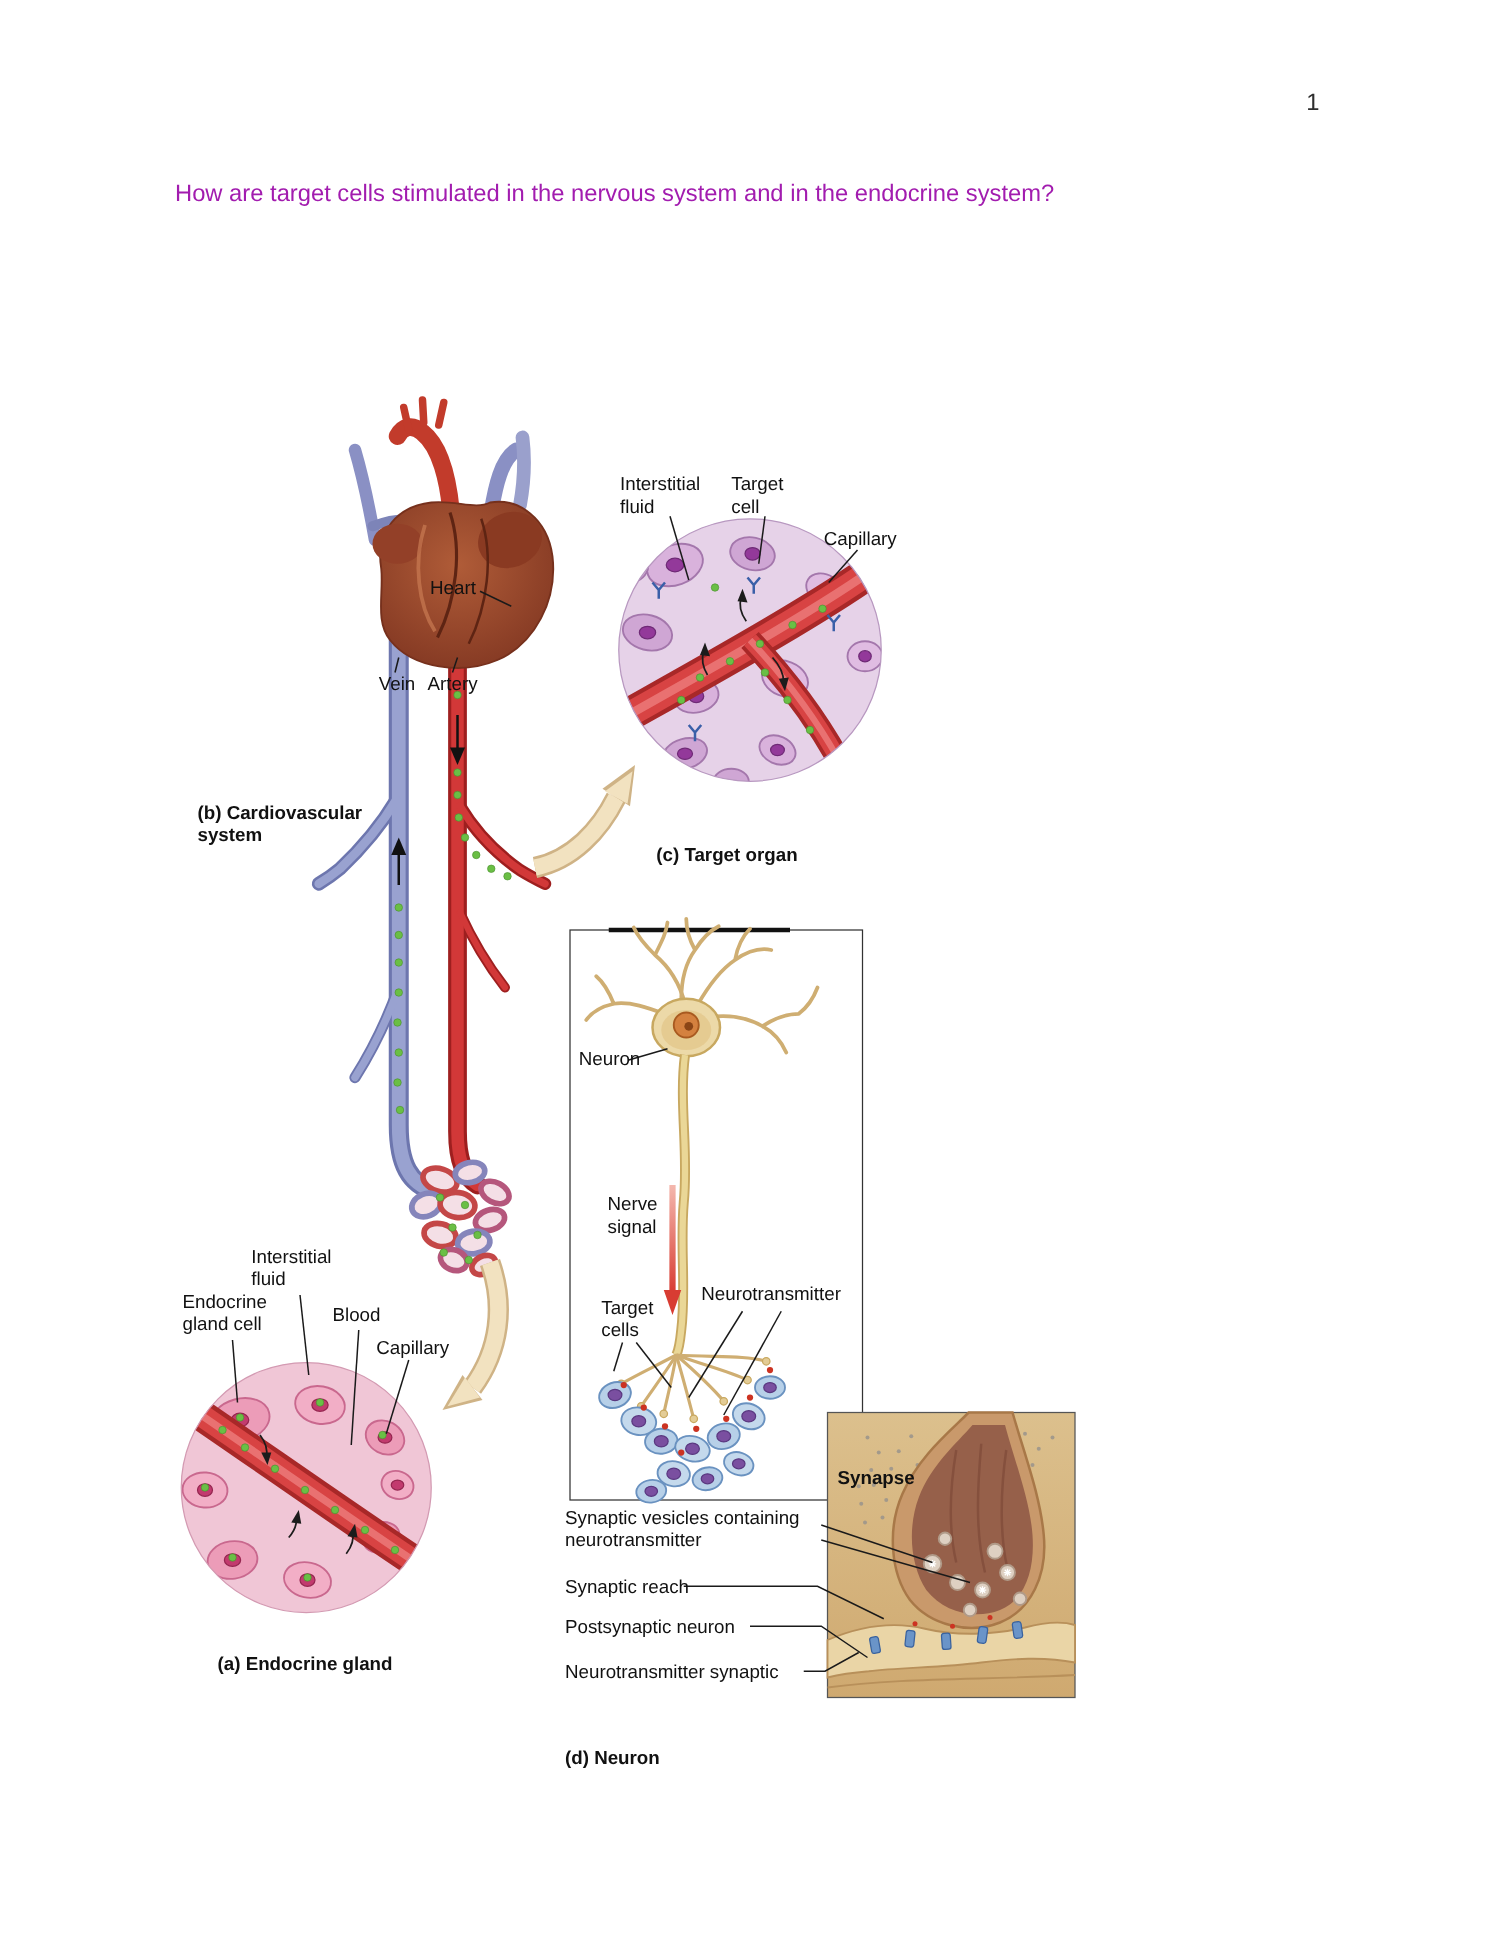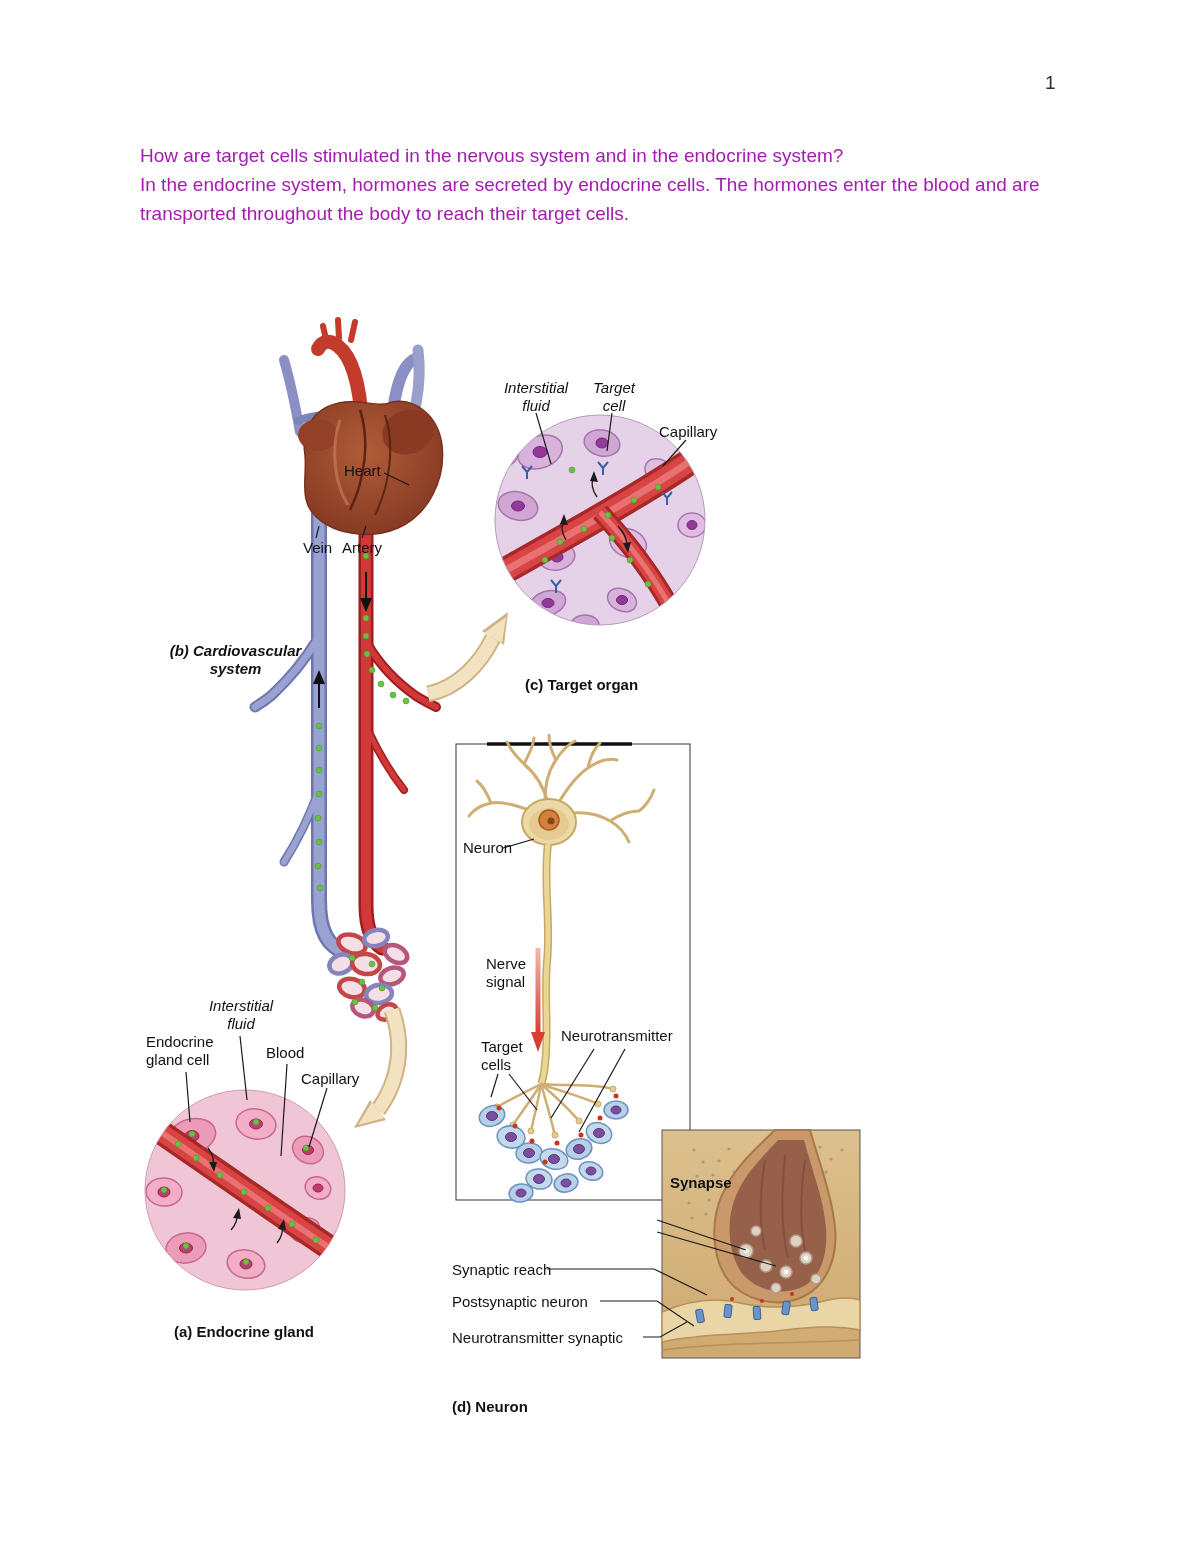--- a/index.html
+++ b/index.html
@@ -4,32 +4,31 @@
 <style>
   html,body{margin:0;padding:0;background:#fff;}
   #page{position:relative;width:1200px;height:1553px;background:#ffffff;overflow:hidden;
         font-family:"Liberation Sans",sans-serif;}
   #pageno{position:absolute;left:1045px;top:72px;font-size:19px;color:#2e2e2e;}
   #para{position:absolute;left:140px;top:141px;width:920px;}
   #para p{margin:0;font-size:19px;line-height:29px;color:#a21caf;}
   svg{position:absolute;left:0;top:0;}
   .lbl{position:absolute;font-size:15px;line-height:18px;color:#111;white-space:normal;}
   .cap{font-weight:bold;margin-top:39px;}
-  .center{text-align:center;font-style:italic;}
+  .center{}
 </style>
 </head>
 <body>
 
 <div id="page">
 
   <div id="pageno">1</div>
 
   <div id="para">
     <p>How are target cells stimulated in the nervous system and in the endocrine system?</p>
-    <p>In the endocrine system, hormones are secreted by endocrine cells. The hormones enter the blood and are transported throughout the body to reach their target cells.</p>
   </div>
 
   <svg width="1200" height="1553" viewBox="0 0 1200 1553">
     <defs>
       <radialGradient id="heartGrad" cx="45%" cy="38%" r="75%">
         <stop offset="0%" stop-color="#b05c38"></stop>
           <stop offset="100%" stop-color="#7e3420"></stop>
       </radialGradient>
       <linearGradient id="nsGrad" x1="538" y1="948" x2="538" y2="1034" gradientUnits="userSpaceOnUse">
         <stop offset="0%" stop-color="#f4b8ae"></stop>
@@ -440,18 +439,19 @@
   <div class="lbl" style="left:463px;top:839px">Neuron</div>
   <div class="lbl" style="left:486px;top:955px;width:58px">Nerve signal</div>
   <div class="lbl" style="left:481px;top:1038px;width:55px">Target cells</div>
   <div class="lbl" style="left:561px;top:1027px">Neurotransmitter</div>
   <div class="lbl center" style="left:201px;top:997px;width:80px">Interstitial fluid</div>
   <div class="lbl" style="left:146px;top:1033px;width:92px">Endocrine gland cell</div>
   <div class="lbl" style="left:266px;top:1044px">Blood</div>
   <div class="lbl" style="left:301px;top:1070px">Capillary</div>
   <div class="lbl cap" style="left:174px;top:1284px">(a) Endocrine gland</div>
   <div class="lbl cap" style="left:670px;top:1135px">Synapse</div>
+  <div class="lbl" style="left:452px;top:1206px;width:208px">Synaptic vesicles containing neurotransmitter</div>
   <div class="lbl" style="left:452px;top:1261px">Synaptic reach</div>
   <div class="lbl" style="left:452px;top:1293px">Postsynaptic neuron</div>
   <div class="lbl" style="left:452px;top:1329px">Neurotransmitter synaptic</div>
   <div class="lbl cap" style="left:452px;top:1359px">(d) Neuron</div>
 
 </div>
 
 </body></html>

